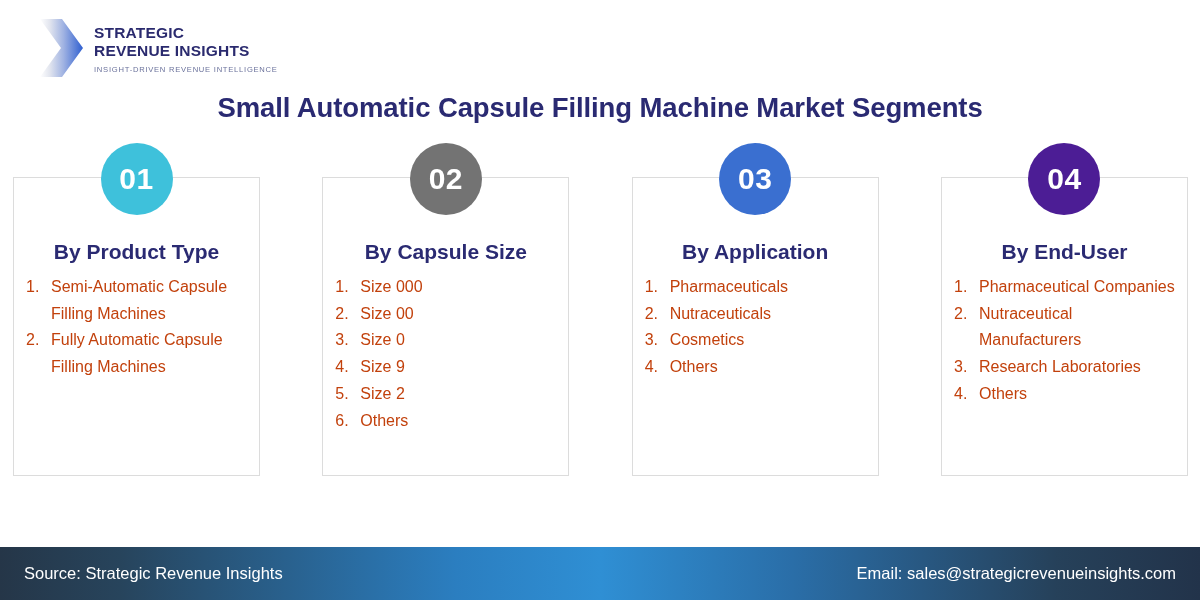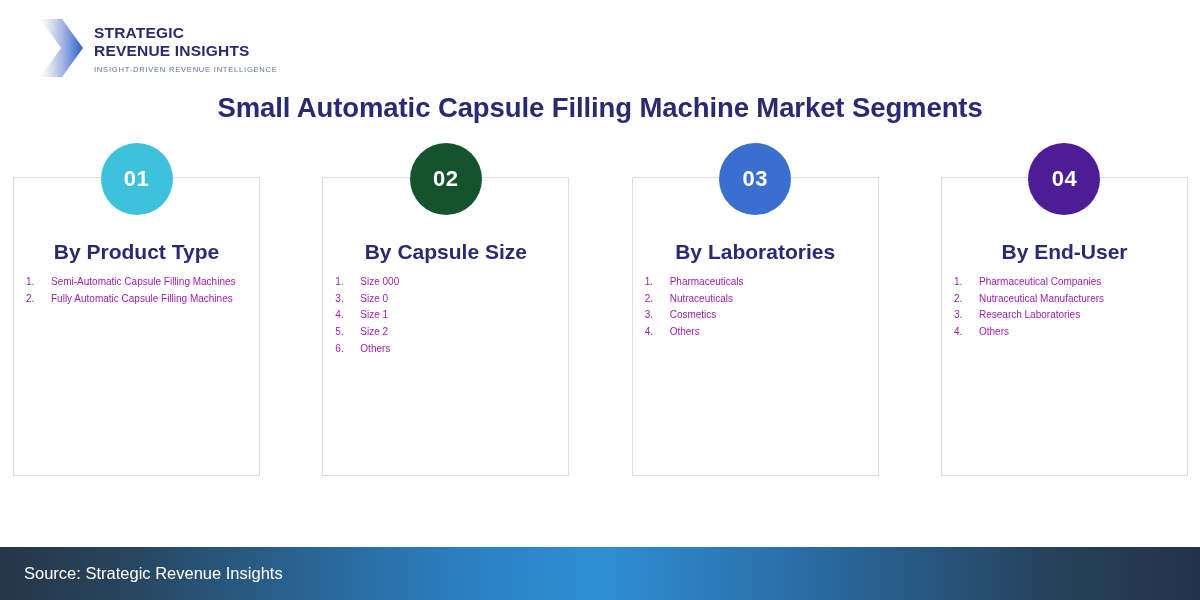--- a/index.html
+++ b/index.html
@@ -84,37 +84,37 @@
     top: -35px;
     left: 50%;
     transform: translateX(-50%);
     width: 72px;
     height: 72px;
     border-radius: 50%;
     display: flex;
     align-items: center;
     justify-content: center;
     color: #ffffff;
-    font-size: 22px;
+    font-size: 30px;
     font-weight: bold;
     letter-spacing: 0.5px;
   }
   .card-heading {
     text-align: center;
     color: #2a2a72;
     font-size: 21px;
     font-weight: bold;
     margin-bottom: 10px;
   }
   .card-list {
     list-style: none;
     margin: 0;
     padding: 0;
-    color: #a21caf;
-    font-size: 10px;
+    color: #c2410c;
+    font-size: 16px;
     line-height: 1.67;
   }
   .card-list li {
     padding-left: 25px;
     text-indent: -25px;
     margin: 0;
   }
   .li-num {
     display: inline-block;
     width: 25px;
@@ -173,34 +173,35 @@
   <div class="card">
     <div class="card-badge" style="background: rgb(62, 193, 219);">01</div>
     <div class="card-heading">By Product Type</div>
     <ol class="card-list">
       <li><span class="li-num">1.</span><span>Semi-Automatic Capsule Filling Machines</span></li>
       <li><span class="li-num">2.</span><span>Fully Automatic Capsule Filling Machines</span></li>
     </ol>
   </div>
 
   <div class="card">
-    <div class="card-badge" style="background: #14532d;">02</div>
+    <div class="card-badge" style="background: #737373;">02</div>
     <div class="card-heading">By Capsule Size</div>
     <ol class="card-list">
       <li><span class="li-num">1.</span><span>Size 000</span></li>
+      <li><span class="li-num">2.</span><span>Size 00</span></li>
       <li><span class="li-num">3.</span><span>Size 0</span></li>
-      <li><span class="li-num">4.</span><span>Size 1</span></li>
+      <li><span class="li-num">4.</span><span>Size 9</span></li>
       <li><span class="li-num">5.</span><span>Size 2</span></li>
       <li><span class="li-num">6.</span><span>Others</span></li>
     </ol>
   </div>
 
   <div class="card">
     <div class="card-badge" style="background: rgb(58, 111, 208);">03</div>
-    <div class="card-heading">By Laboratories</div>
+    <div class="card-heading">By Application</div>
     <ol class="card-list">
       <li><span class="li-num">1.</span><span>Pharmaceuticals</span></li>
       <li><span class="li-num">2.</span><span>Nutraceuticals</span></li>
       <li><span class="li-num">3.</span><span>Cosmetics</span></li>
       <li><span class="li-num">4.</span><span>Others</span></li>
     </ol>
   </div>
 
   <div class="card">
     <div class="card-badge" style="background: #4c1d95;">04</div>
@@ -210,13 +211,14 @@
       <li><span class="li-num">2.</span><span>Nutraceutical Manufacturers</span></li>
       <li><span class="li-num">3.</span><span>Research Laboratories</span></li>
       <li><span class="li-num">4.</span><span>Others</span></li>
     </ol>
   </div>
 
 </div>
 
 <div class="footer">
   <span class="footer-text">Source: Strategic Revenue Insights</span>
+  <span class="footer-text">Email: sales@strategicrevenueinsights.com</span>
 </div>
 
 </body></html>

